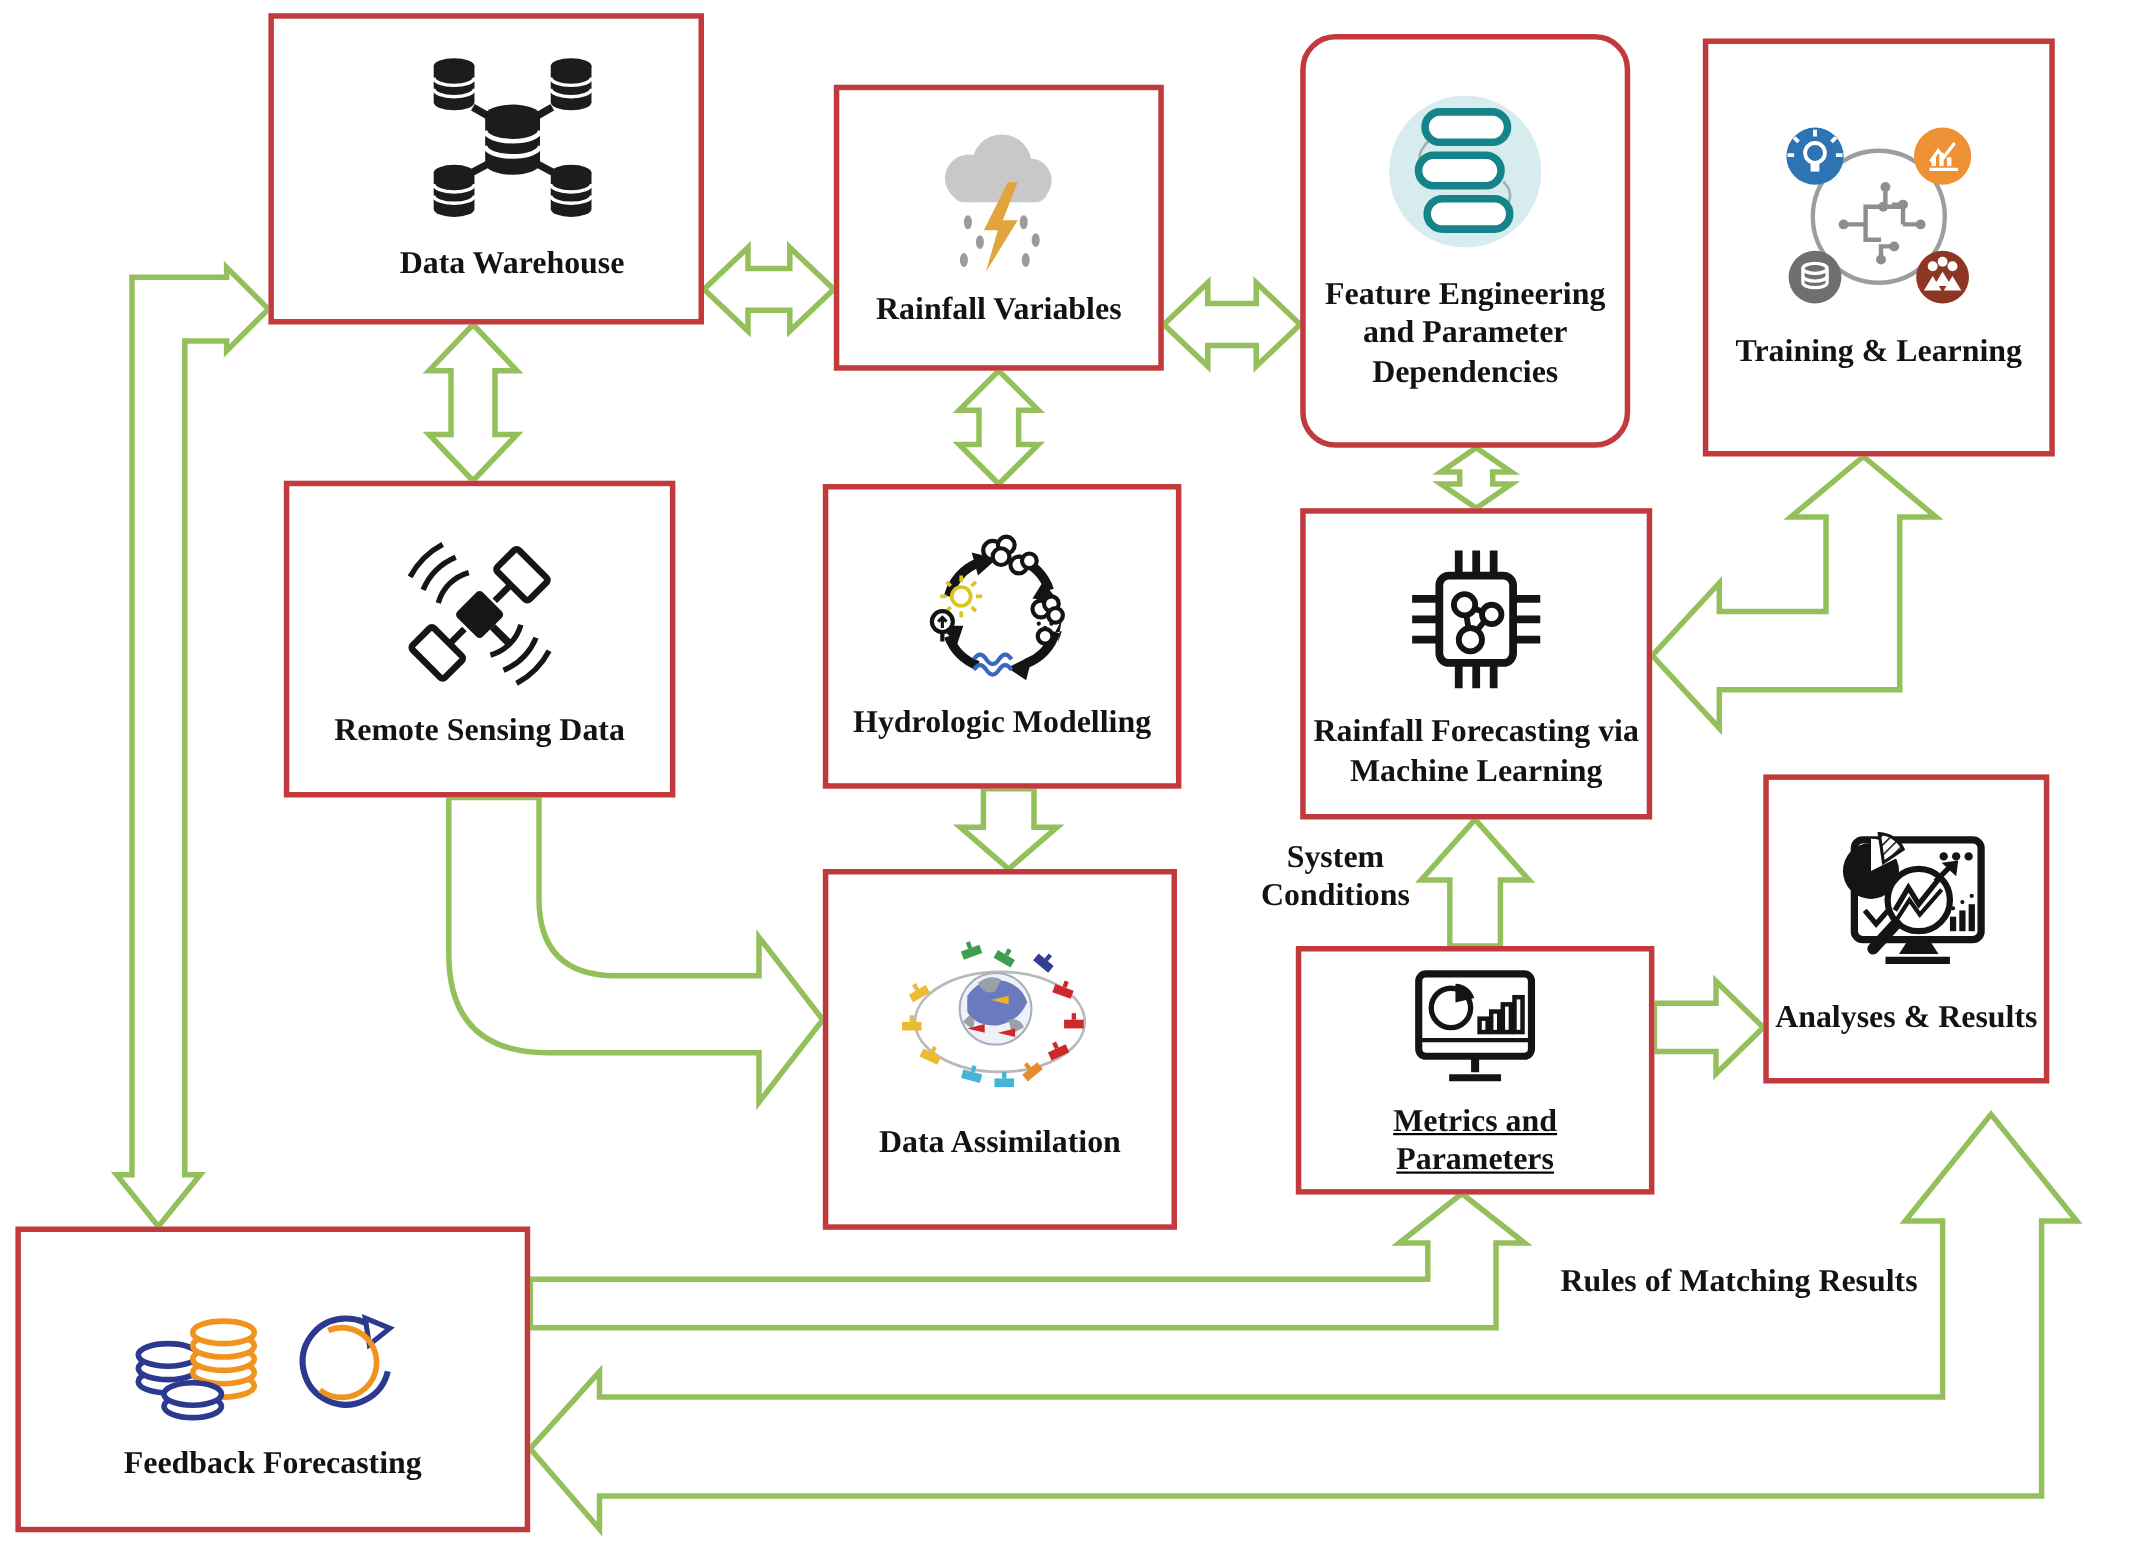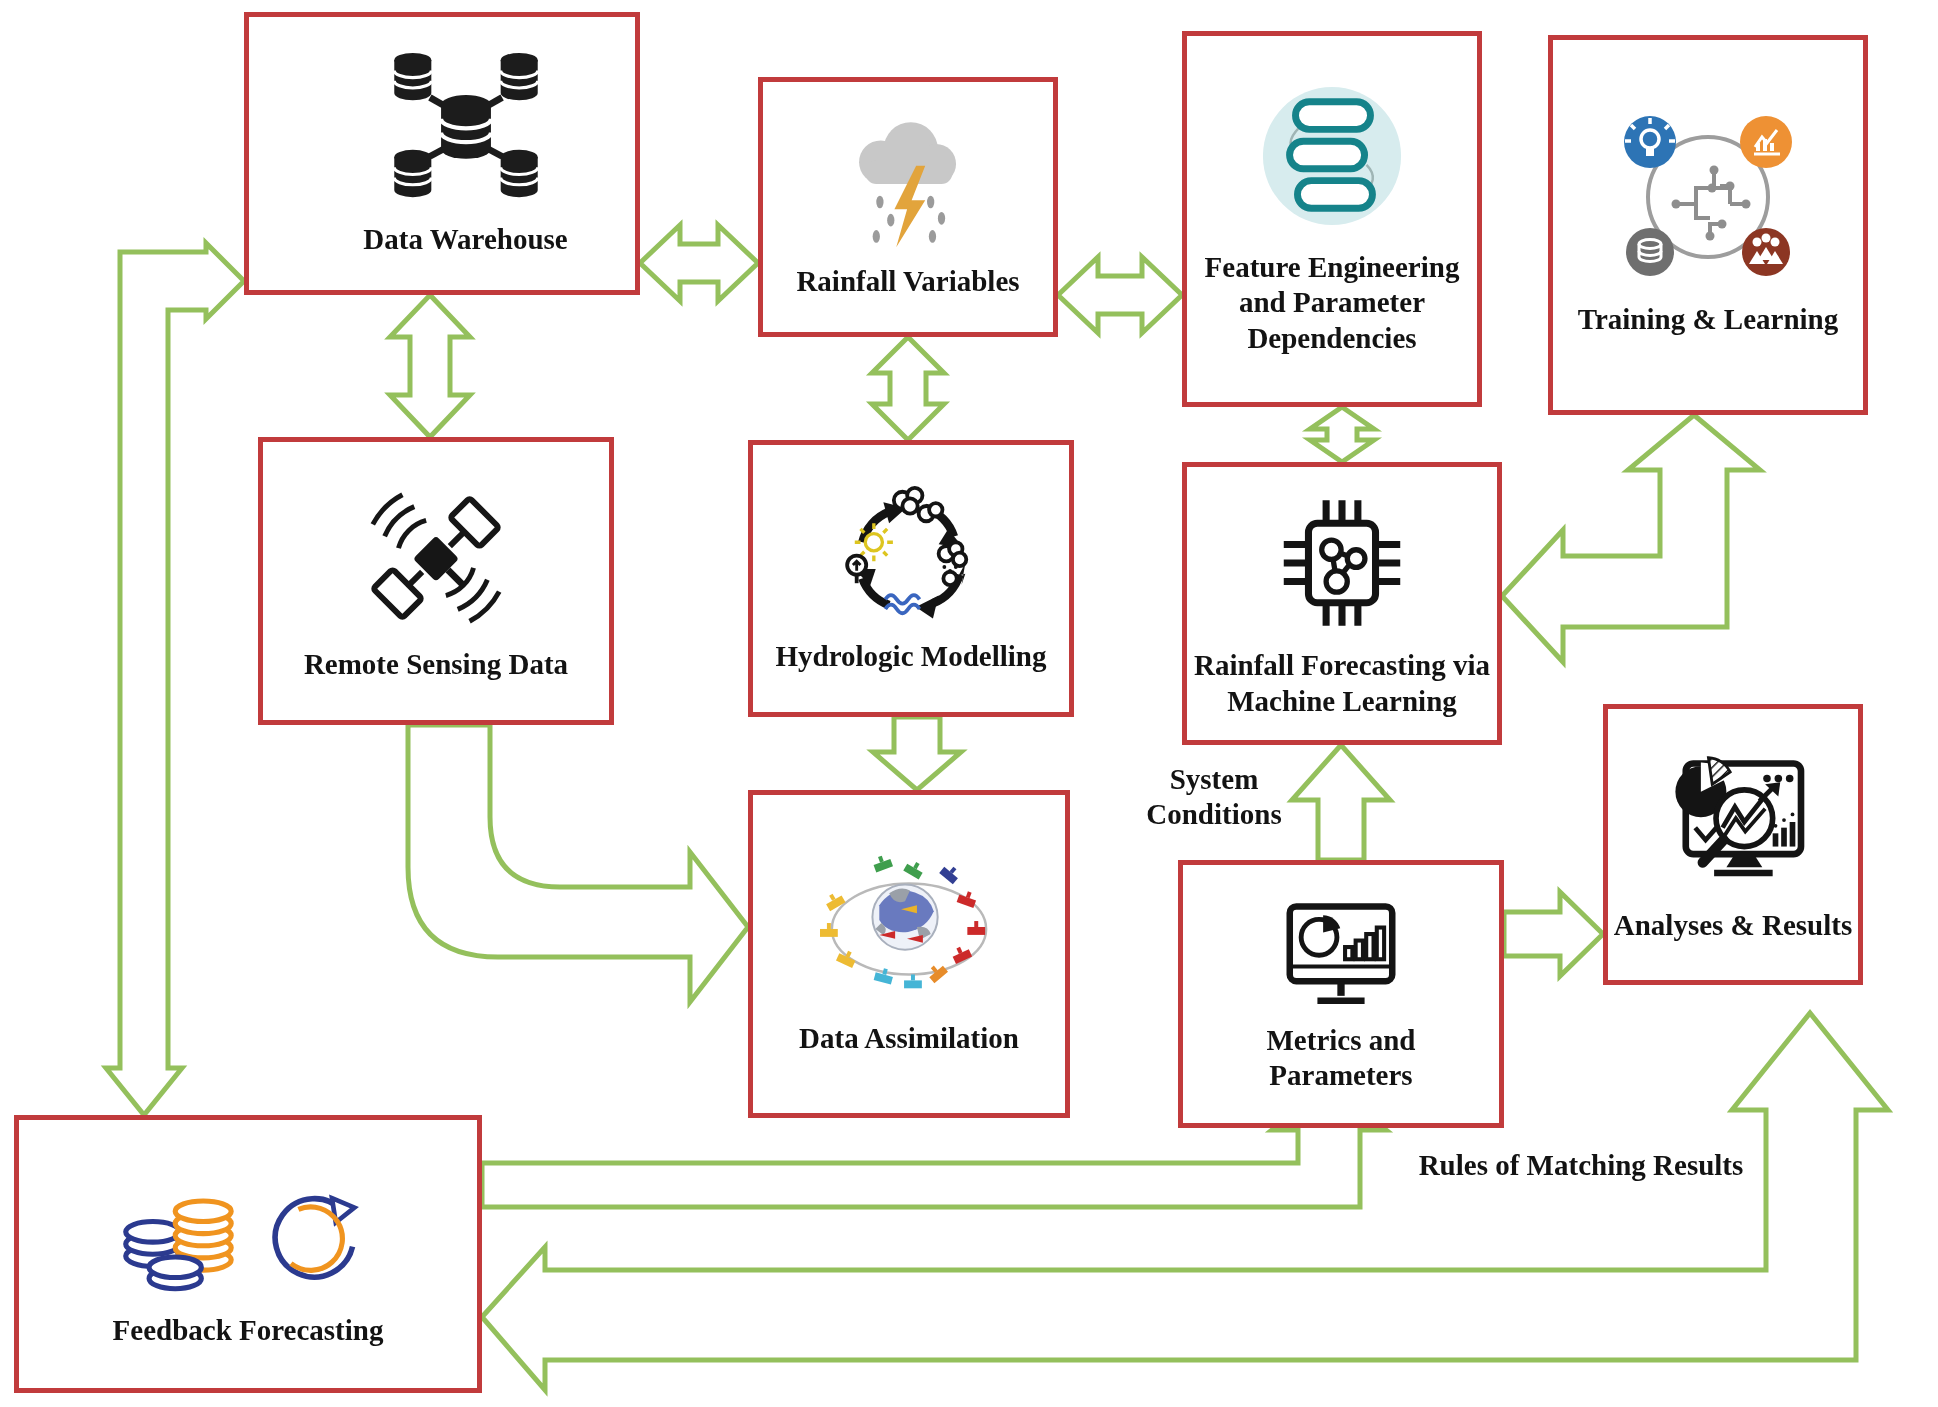--- a/index.html
+++ b/index.html
@@ -80,21 +80,21 @@
           <ellipse cx="56" cy="116" rx="4" ry="7"></ellipse>
         <ellipse cx="40" cy="134" rx="4" ry="7"></ellipse>
           <ellipse cx="100" cy="96" rx="4" ry="7"></ellipse>
         <ellipse cx="112" cy="114" rx="4" ry="7"></ellipse>
           <ellipse cx="102" cy="134" rx="4" ry="7"></ellipse>
       </g>
     </svg>
     <div class="lbl">Rainfall Variables</div>
   </div>
 
-  <div class="node" style="left:1182px;top:31px;width:300px;height:376px;">
+  <div class="node" style="left:1182px;top:31px;width:300px;height:376px;border-radius:32px;">
     <svg class="icon" width="148" height="148" viewBox="0 0 150 150">
       <circle cx="75" cy="75" r="70" fill="#d7ecee"></circle>
       <path d="M42,46 C30,58 30,66 42,76 M110,84 C120,94 118,104 106,114" stroke="#9fb5b5" stroke-width="2.5" fill="none"></path>
       <rect x="38" y="20" width="76" height="28" rx="14" fill="#fff" stroke="#15838a" stroke-width="7"></rect>
       <rect x="32" y="60" width="76" height="28" rx="14" fill="#fff" stroke="#15838a" stroke-width="7"></rect>
       <rect x="40" y="100" width="76" height="28" rx="14" fill="#fff" stroke="#15838a" stroke-width="7"></rect>
     </svg>
     <div class="lbl" style="width:272px">Feature Engineering and Parameter Dependencies</div>
   </div>
 
@@ -296,21 +296,21 @@
           </g>
         <g transform="translate(94,134)">
             <rect x="-9" y="-4" width="18" height="8" fill="#45b5d6"></rect>
             <rect x="-2" y="-10" width="4" height="6" fill="#45b5d6"></rect>
           </g>
       </g>
     </svg>
     <div class="lbl">Data Assimilation</div>
   </div>
 
-  <div class="node" style="left:1178px;top:860px;width:326px;height:268px;gap:6px;">
+  <div class="node" style="left:1178px;top:860px;width:326px;height:226px;gap:6px;text-decoration:underline;">
     <svg class="icon" width="140" height="122" viewBox="0 0 170 150">
       <rect x="22" y="14" width="126" height="92" rx="8" fill="#fff" stroke="#141414" stroke-width="8"></rect>
       <line x1="24" y1="88" x2="146" y2="88" stroke="#141414" stroke-width="5"></line>
       <path d="M85,106 v18" stroke="#141414" stroke-width="9"></path>
       <path d="M56,130 h58" stroke="#141414" stroke-width="8"></path>
       <circle cx="58" cy="52" r="22" fill="#fff" stroke="#141414" stroke-width="6"></circle>
       <path d="M63,46 L63,25 A22,22 0 0 1 84,41 z" fill="#141414"></path>
       <g fill="#fff" stroke="#141414" stroke-width="5">
         <rect x="90" y="64" width="9" height="15"></rect>
           <rect x="103" y="56" width="9" height="23"></rect>

